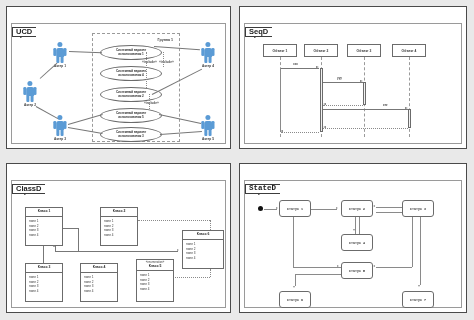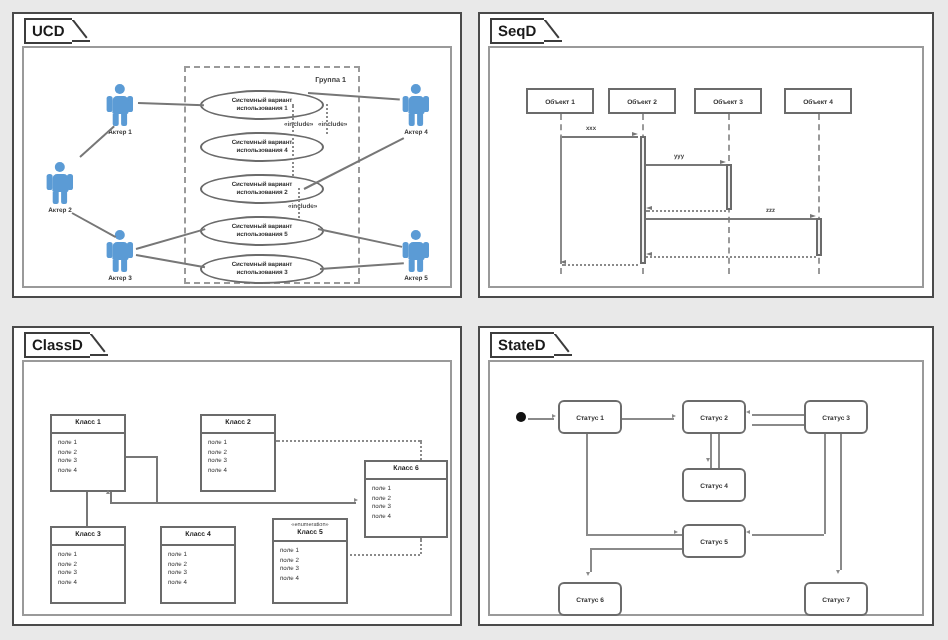--- a/index.html
+++ b/index.html
@@ -13,24 +13,25 @@
   .canvas{position:absolute;inset:0;}
 
   
   .frame{
     position:absolute;
     background:#ffffff;
     border:1px solid #4a4a4a;
     box-sizing:border-box;
   }
   .frame-tab{
-    position:absolute;left:5px;top:3px;
+    position:absolute;left:5px;top:20px;
     height:11px;
     display:flex;align-items:center;
     box-sizing:border-box;
+    flex-direction:column;
   }
   .frame-tab .tab-box{
     border:1px solid #3c3c3c;
     border-right:none;
     height:11px;
     padding:0 4px 0 3px;
     display:flex;align-items:center;
     font-size:7.5px;
     font-weight:bold;
     color:#1a1a1a;
@@ -481,21 +482,21 @@
       <div class="msg-lbl" style="left:138px;top:79px;">zzz</div>
 
       <div class="msg-r" style="left:78px;top:104px;width:85px;"></div>
       <div class="arrowhead ah-l" style="left:78px;top:102.3px;"></div>
 
       <div class="msg-r" style="left:36px;top:108px;width:38px;"></div>
       <div class="arrowhead ah-l" style="left:35px;top:106.3px;"></div>
     </div>
   </div>
 
-  <div class="frame" style="left:239px;top:163px;width:228px;height:150px;">
+  <div class="frame" style="left:239px;top:163px;width:228px;height:150px;font-family:Liberation Mono, monospace;">
     <div class="frame-tab">
       <div class="tab-box">
           <span>StateD</span>
         </div>
       <div class="tab-corner"></div>
     </div>
     <div class="frame-inner">
 
       <div class="initial" style="left:13px;top:25px;"></div>
       <div class="sln h" style="left:19px;top:27.5px;width:13px;"></div>

